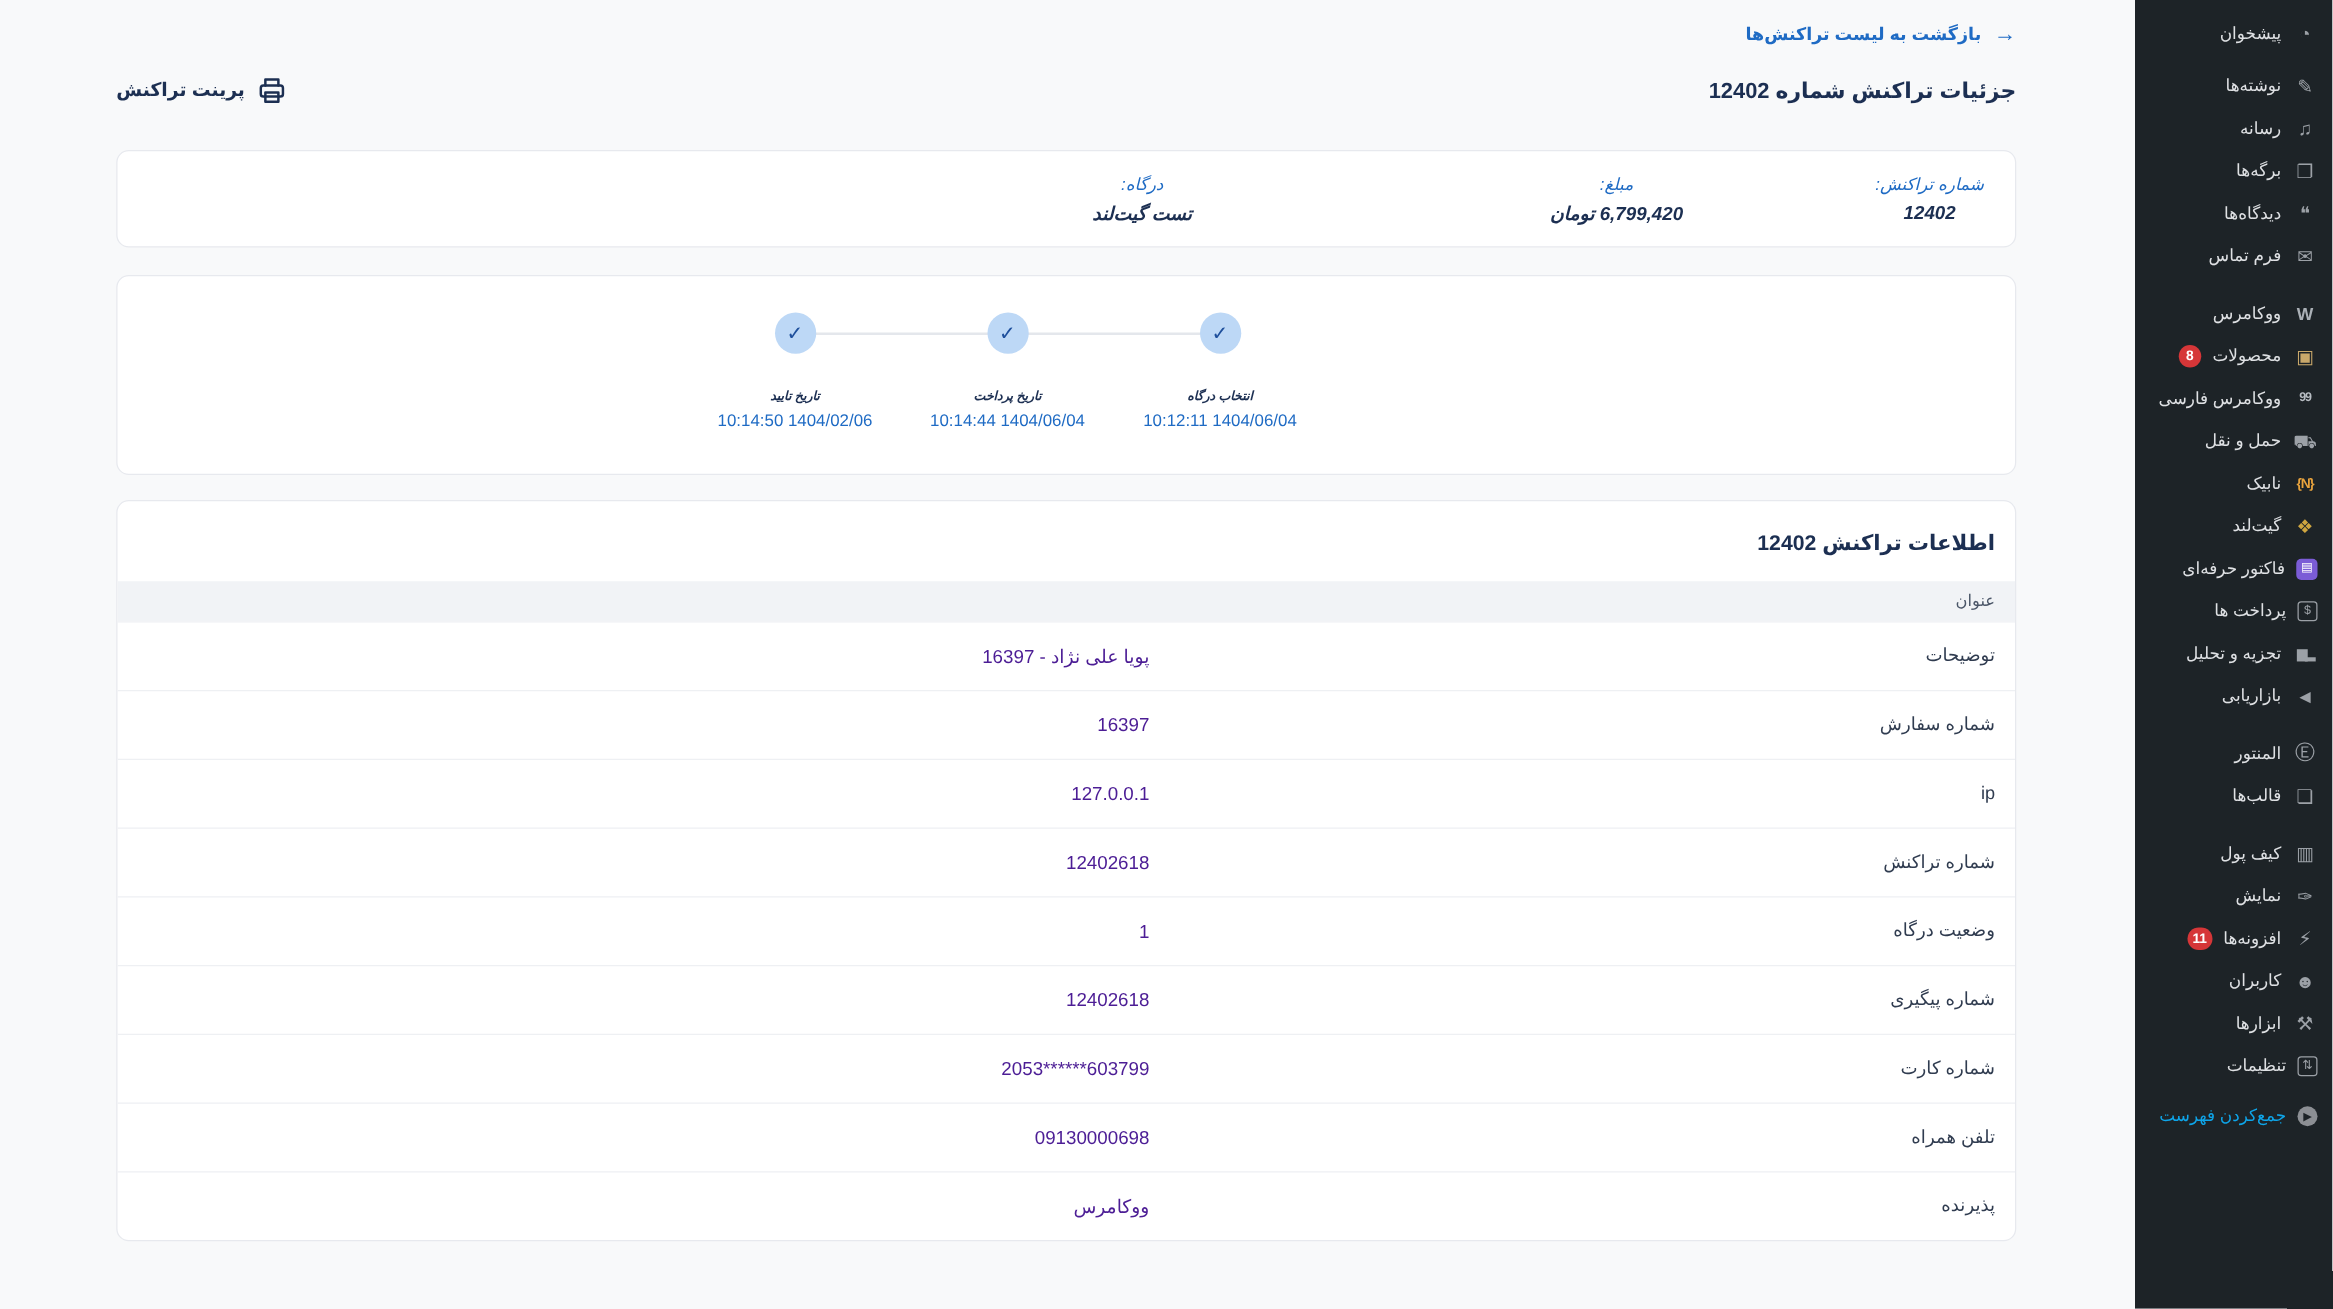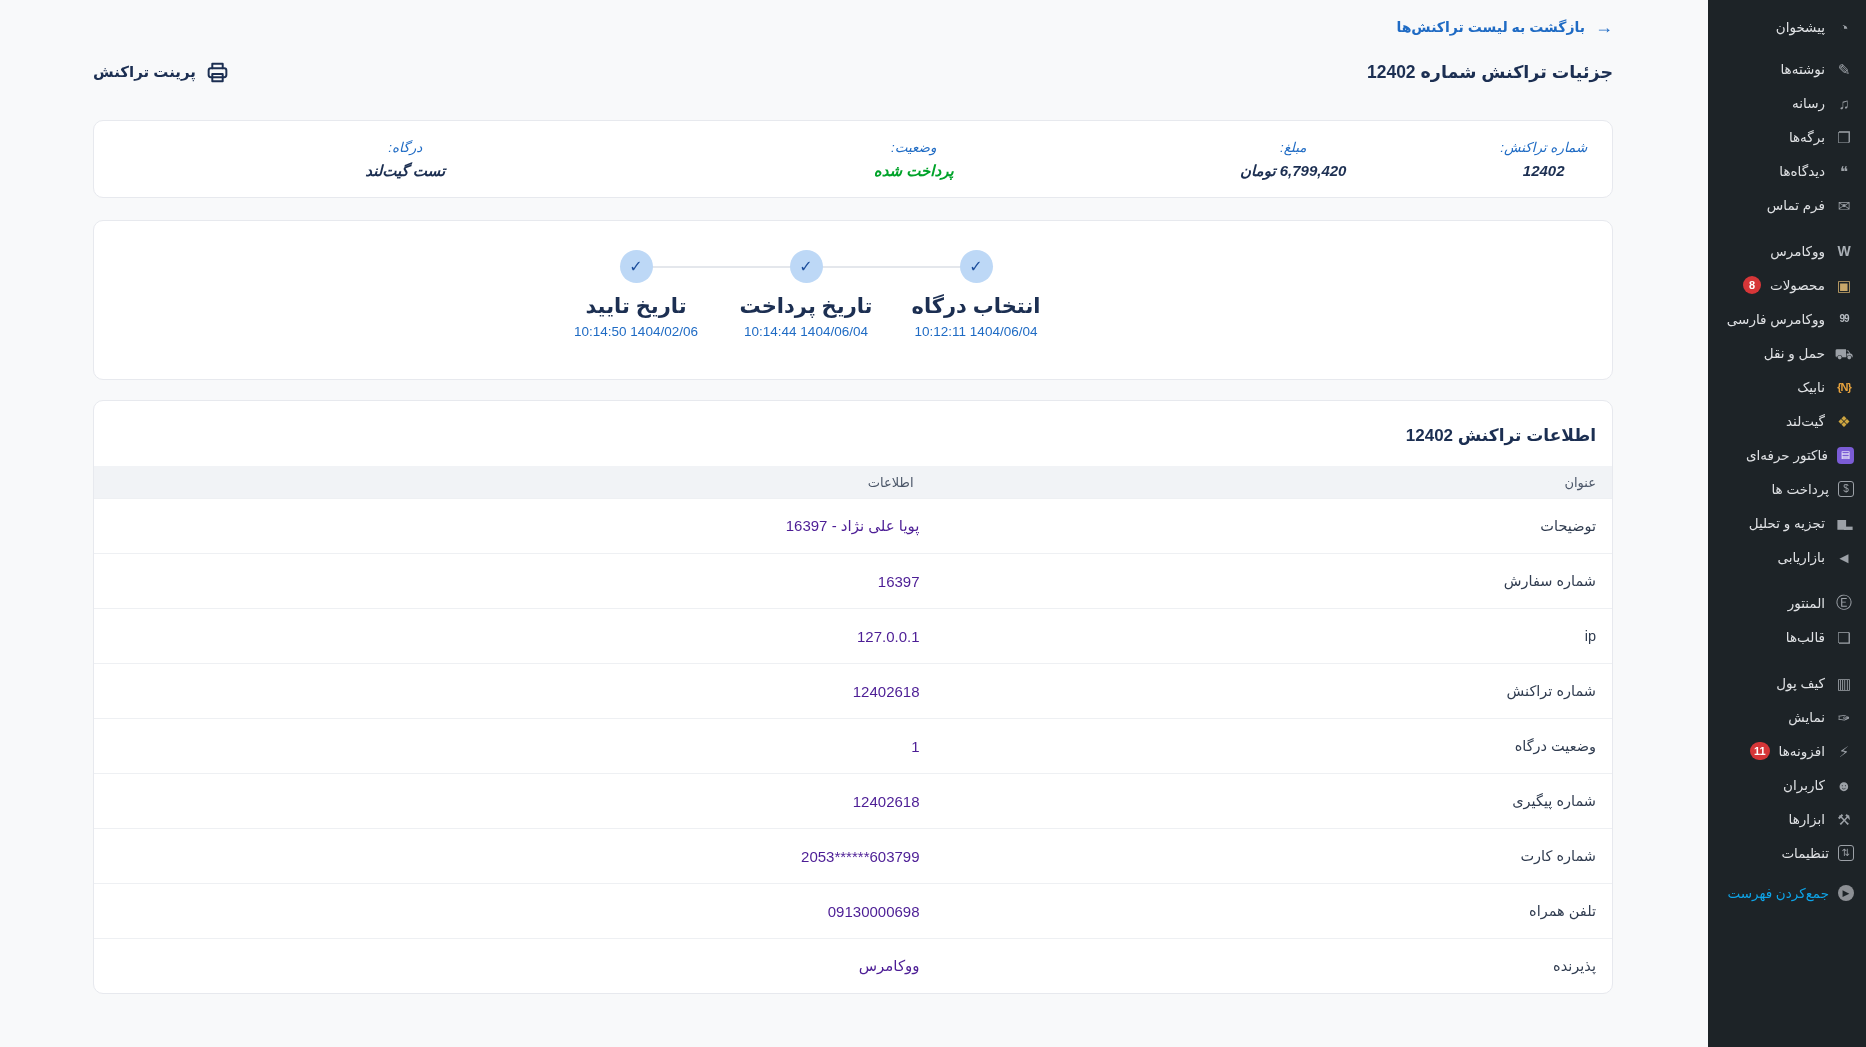--- a/index.html
+++ b/index.html
@@ -45,21 +45,21 @@
   .sum-label { color:#1f6bc4; font-size:13.5px; }
   .sum-value { color:#1c2f52; font-size:15px; font-weight:700; }
   .sum-value.success { color:#00a32a; font-weight:600; }
 
   
   .stepper-card { margin-top:22px; height:160px; display:flex; justify-content:center; align-items:flex-start; padding-top:29px; }
   .track { position:relative; display:flex; transform:translateX(-47px); }
   .track-line { position:absolute; top:16px; right:85px; width:340px; height:2px; background:#e4e7ec; }
   .step { width:170px; display:flex; flex-direction:column; align-items:center; position:relative; }
   .step-circle { width:33px; height:33px; border-radius:50%; background:#bdd8f6; color:#1e4f9c; display:flex; align-items:center; justify-content:center; font-size:16px; font-weight:700; position:relative; z-index:1; }
-  .step-label { margin-top:11px; font-size:21px; font-weight:700; color:#1c2f52; }
+  .step-label { margin-top:28px; font-size:10px; font-weight:700; color:#1c2f52;font-style:italic; }
   .step-date { margin-top:6px; font-size:13.5px; color:#1f6bc4; direction:ltr; }
 
   
   .table-card { margin-top:20px; overflow:hidden; }
   .table-title { padding:24px 16px 20px; font-size:17px; font-weight:700; color:#1c2f52; }
   .thead, .trow { display:grid; grid-template-columns:44.3% 55.7%; align-items:center; }
   .thead { background:#f1f3f6; height:32px; font-size:13px; color:#4b5668; }
   .th { padding:0 16px; text-align:right; }
   .th-info { padding:0 26px; }
   .trow { height:55px; border-top:1px solid #eef0f3; }
@@ -205,24 +205,20 @@
     </div>
 
     <section class="card summary-card">
       <div class="sum-col">
         <span class="sum-label">شماره تراکنش:</span>
         <span class="sum-value">12402</span>
       </div>
       <div class="sum-col">
         <span class="sum-label">مبلغ:</span>
         <span class="sum-value">6,799,420 تومان</span>
-      </div>
-      <div class="sum-col">
-        <span class="sum-label">وضعیت:</span>
-        <span class="sum-value success">پرداخت شده</span>
       </div>
       <div class="sum-col">
         <span class="sum-label">درگاه:</span>
         <span class="sum-value">تست گیت‌لند</span>
       </div>
     </section>
 
     <section class="card stepper-card">
       <div class="track">
         <div class="track-line"></div>
@@ -241,21 +237,20 @@
           <div class="step-label">تاریخ تایید</div>
           <div class="step-date">10:14:50 1404/02/06</div>
         </div>
       </div>
     </section>
 
     <section class="card table-card">
       <div class="table-title">اطلاعات تراکنش 12402</div>
       <div class="thead">
         <div class="th">عنوان</div>
-        <div class="th th-info">اطلاعات</div>
       </div>
       <div class="trow">
         <div class="td-label">توضیحات</div>
         <div class="td-value">16397 - پویا علی نژاد</div>
       </div>
       <div class="trow">
         <div class="td-label">شماره سفارش</div>
         <div class="td-value">16397</div>
       </div>
       <div class="trow">

